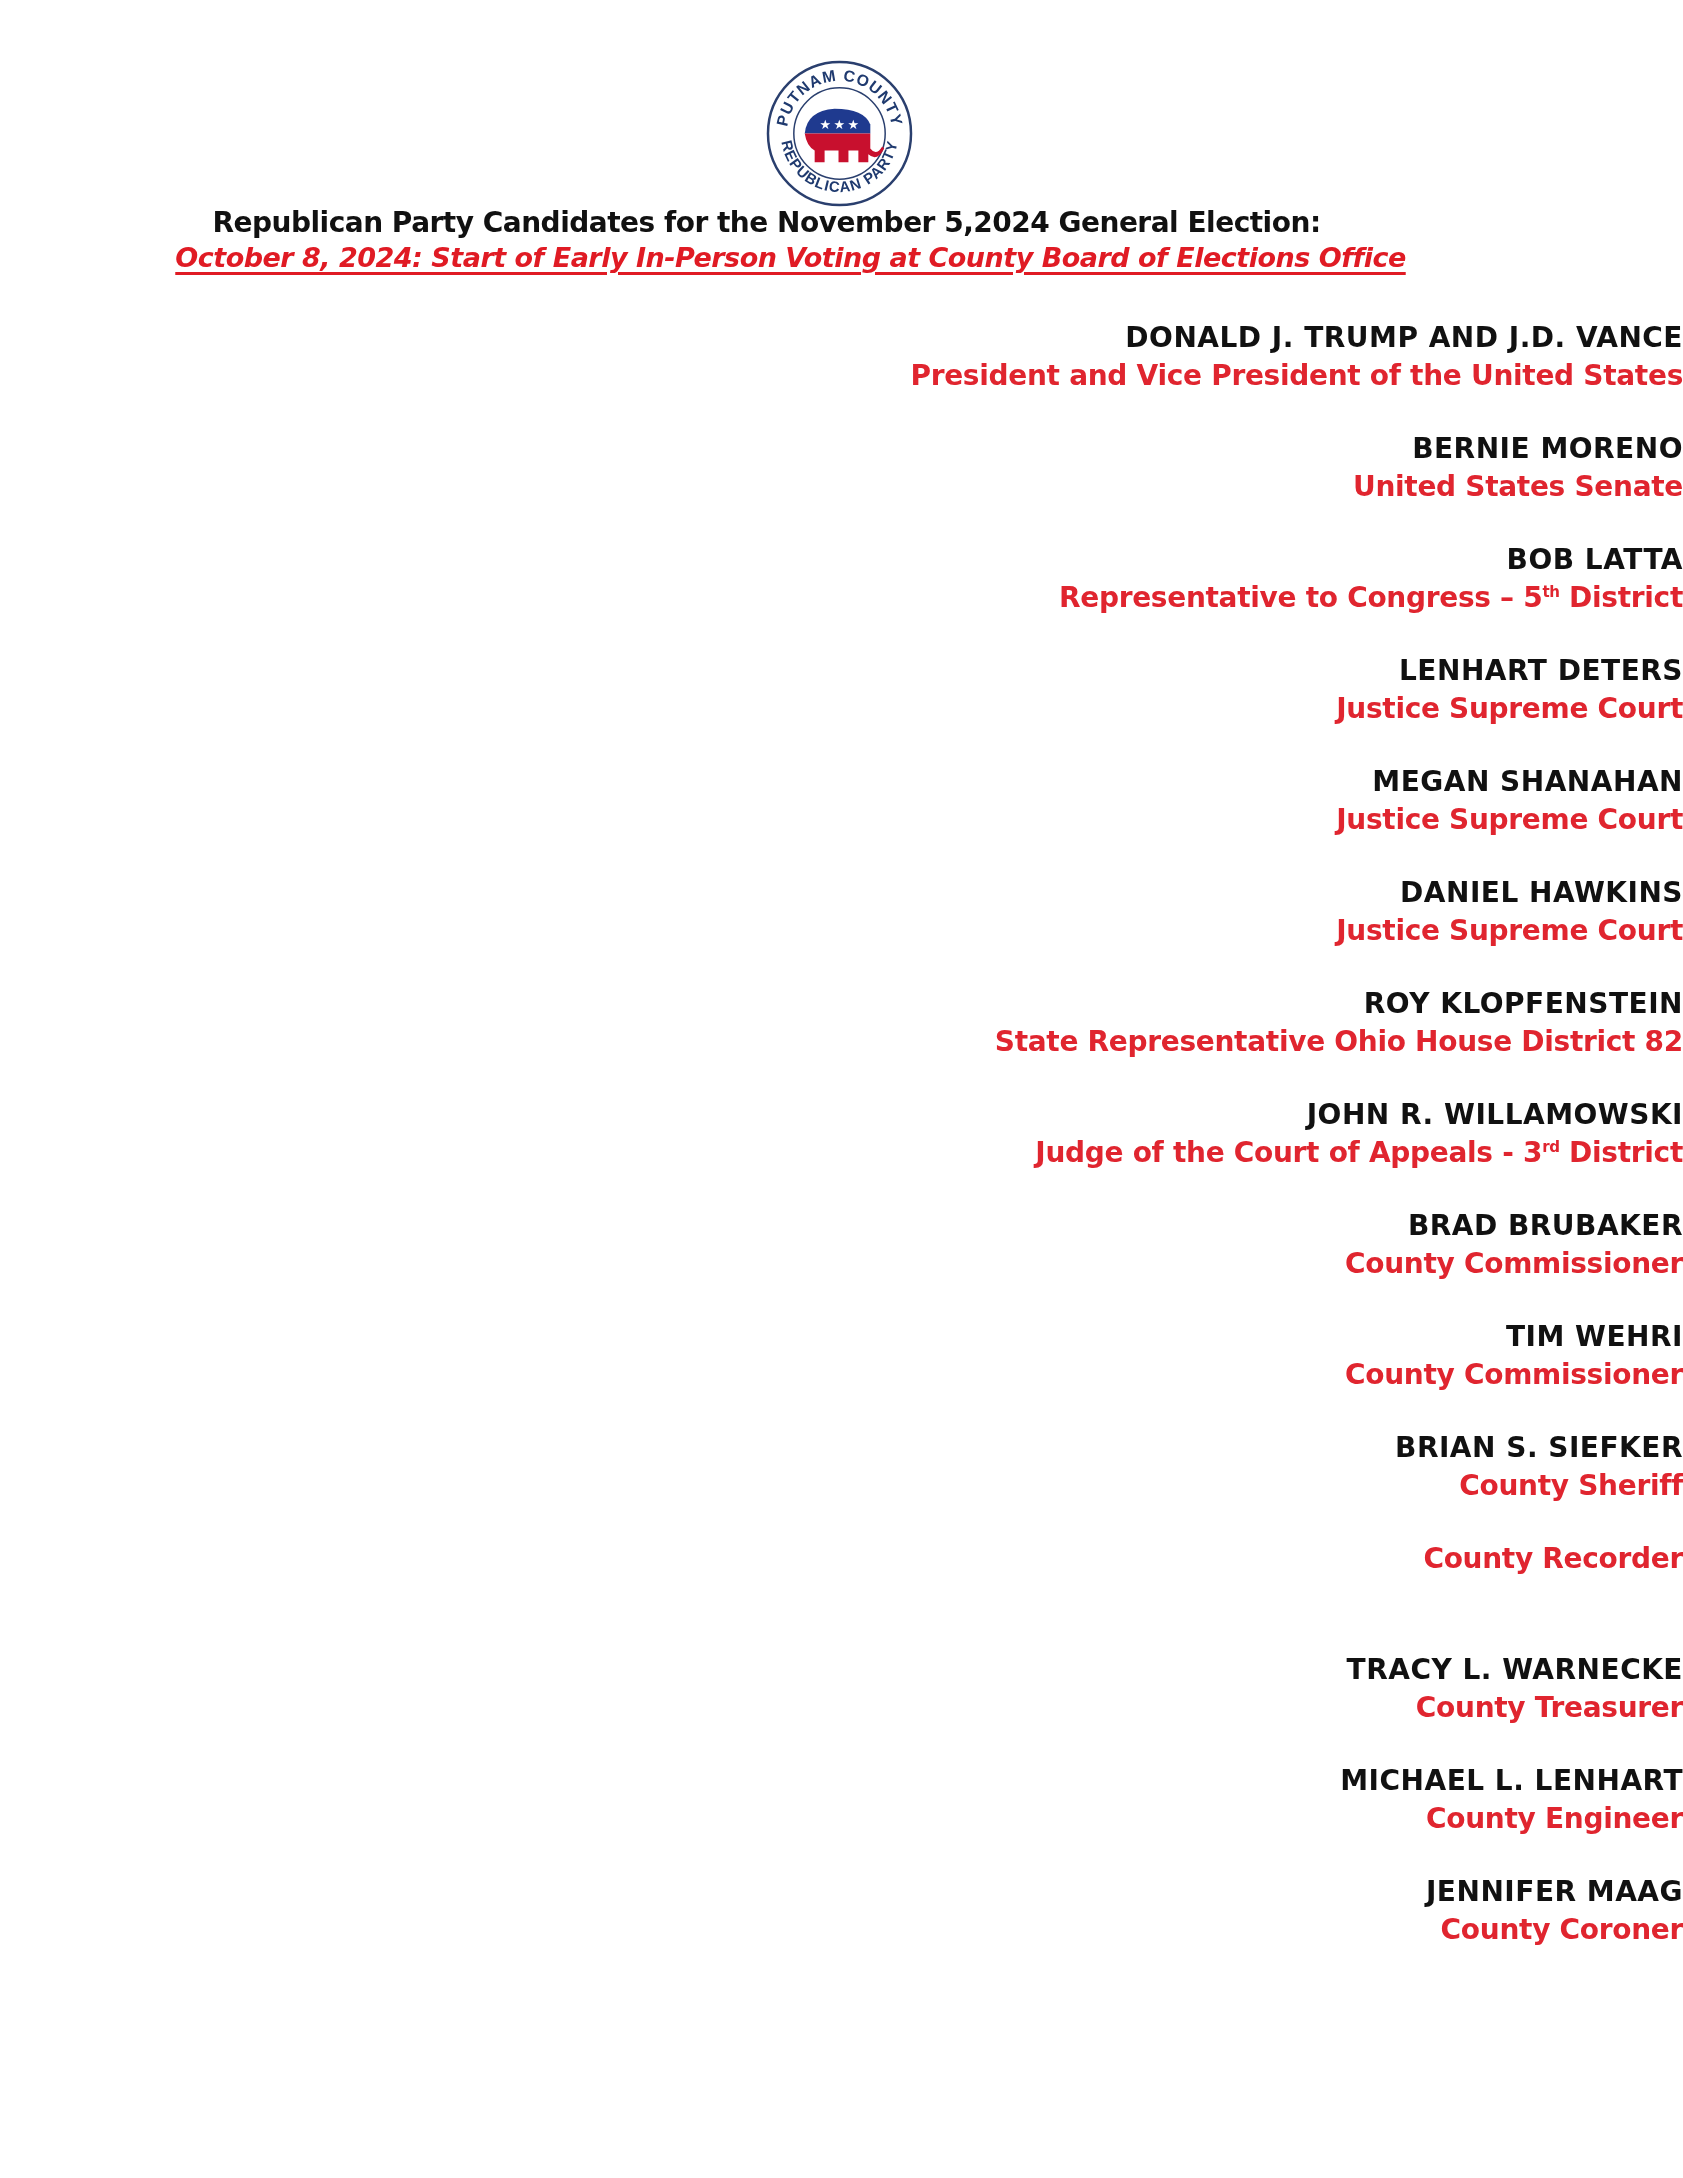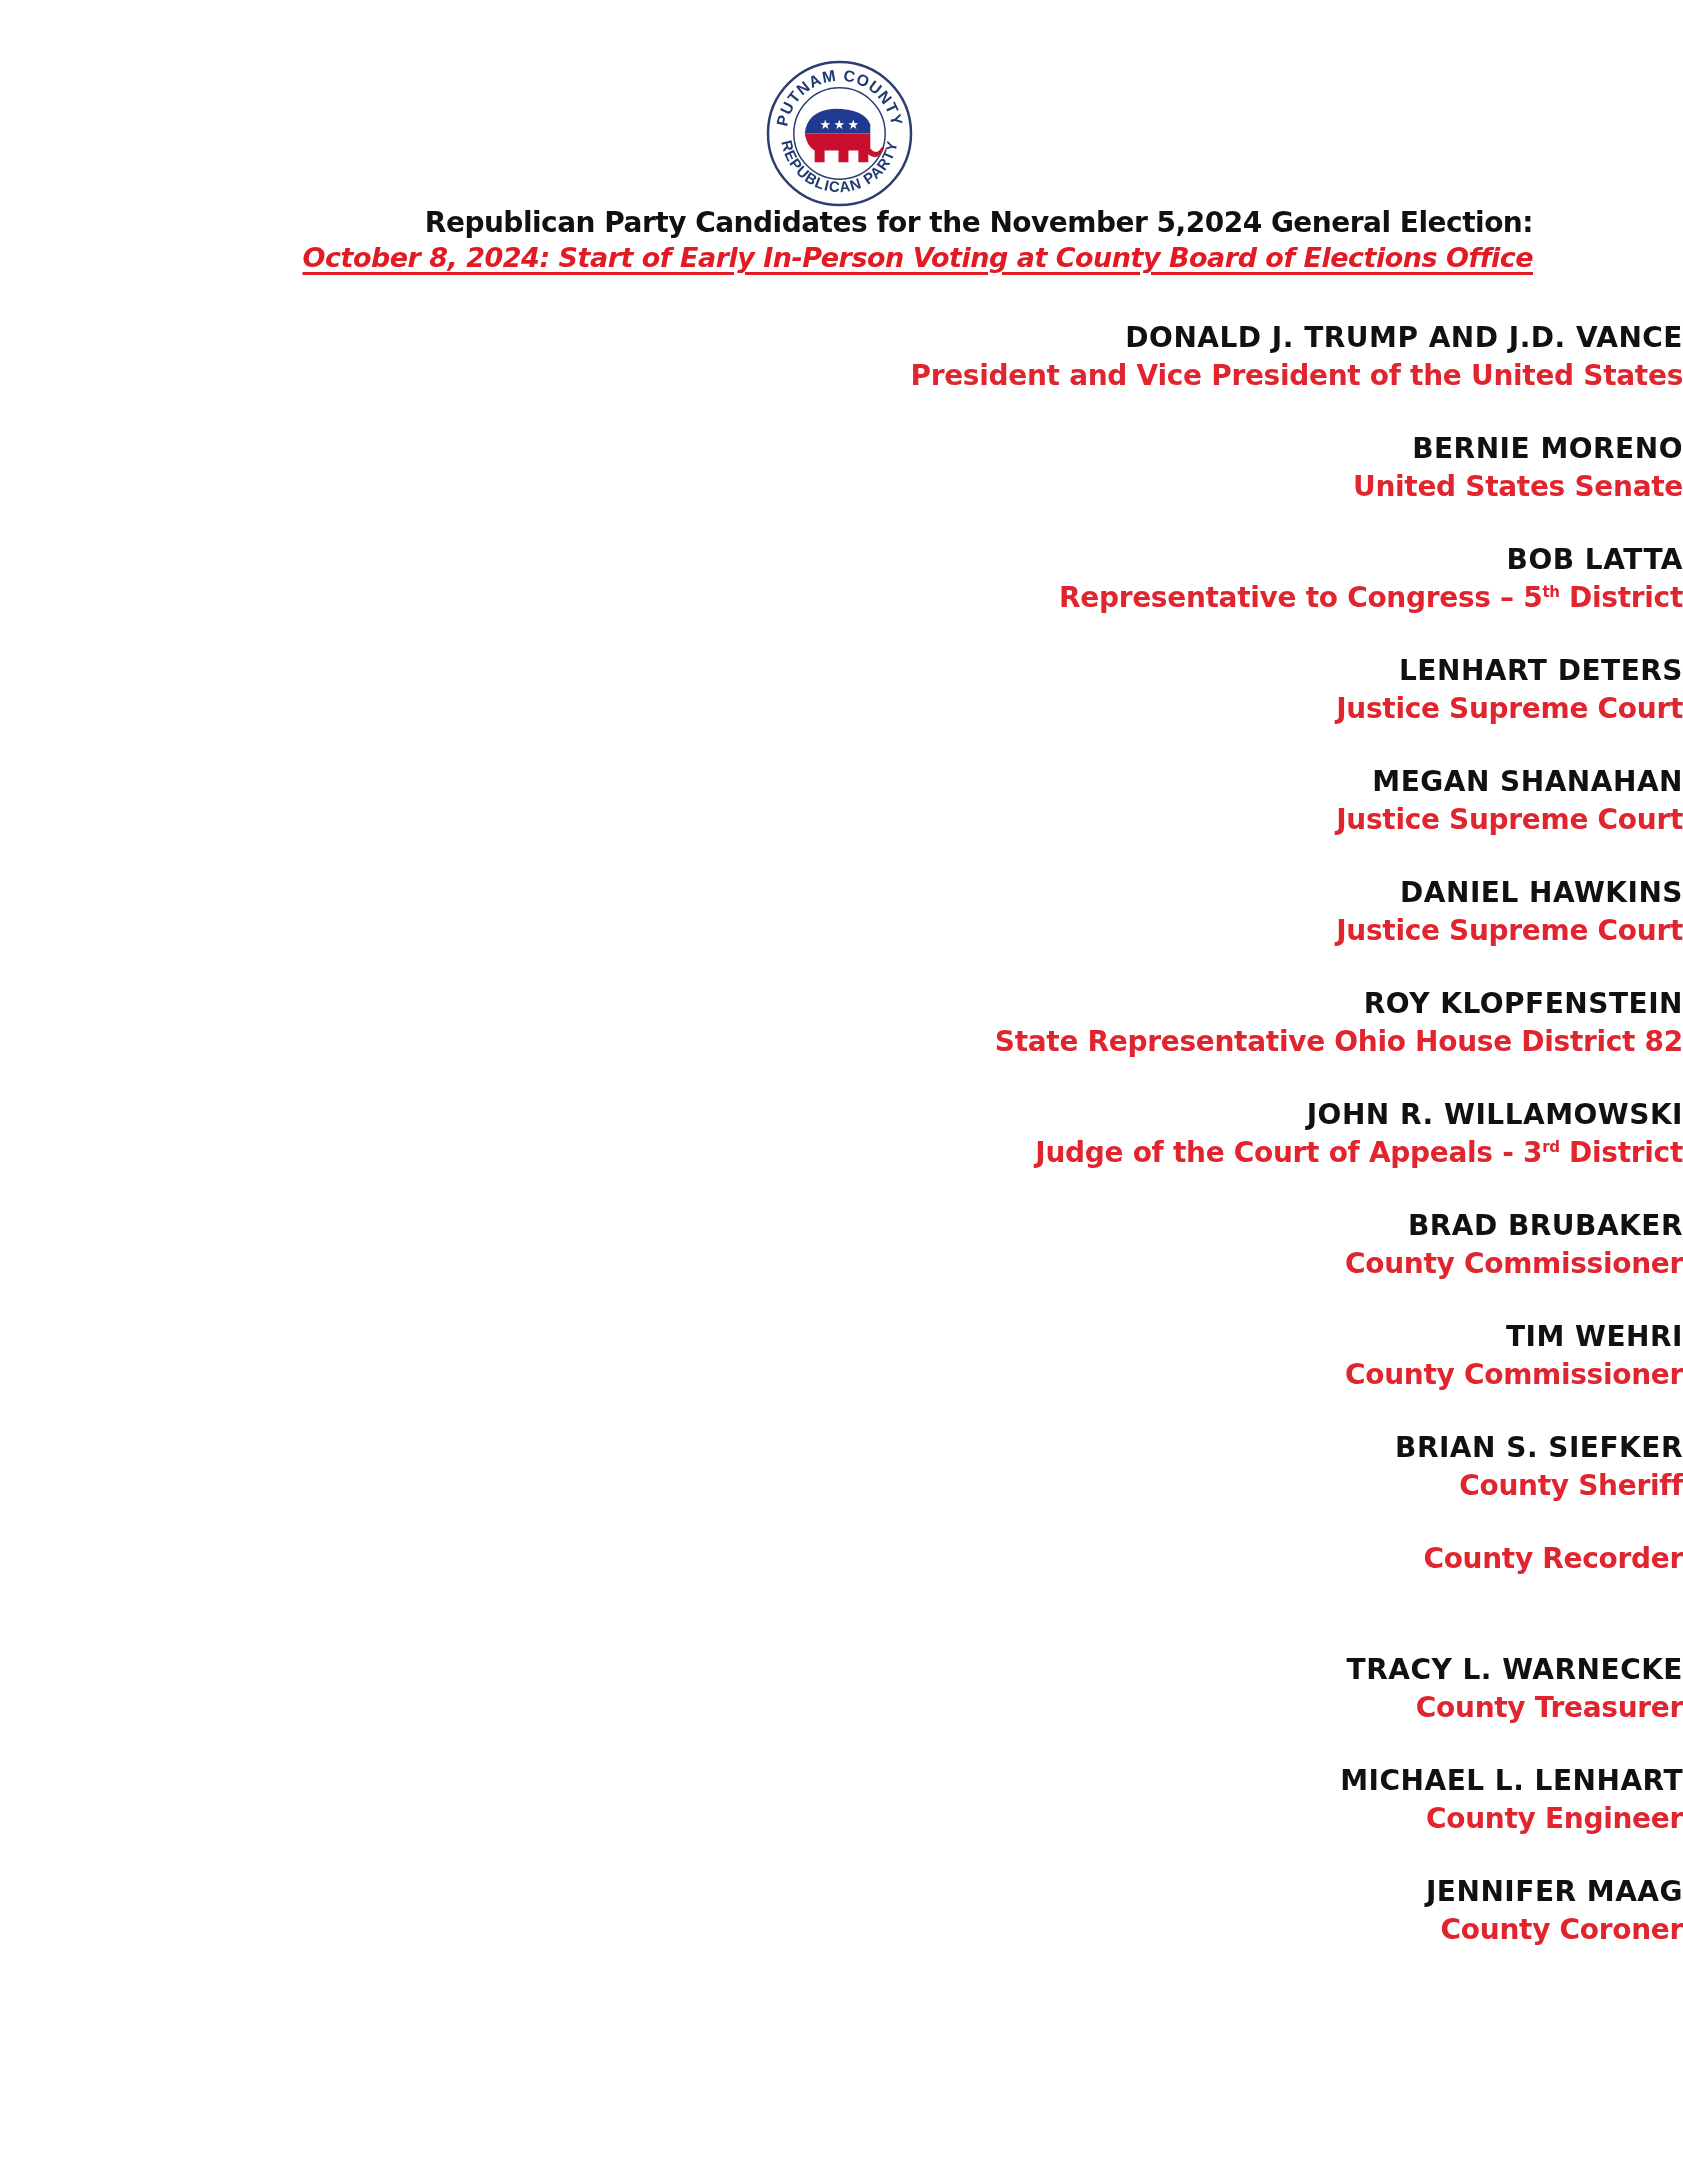--- a/index.html
+++ b/index.html
@@ -1,22 +1,22 @@
 <!DOCTYPE html>
 <html><head>
 <meta charset="utf-8">
 <style>
   html, body { margin:0; padding:0; background:#ffffff; }
   body { width:1683px; height:2178px; position:relative; overflow:hidden;
          font-family:"DejaVu Sans", "Liberation Sans", sans-serif; }
   .logo { position:absolute; left:765px; top:59px; width:149px; height:149px; }
-  .hdr { position:absolute; left:0; width:1533px; text-align:right; }
+  .hdr { position:absolute; left:0; width:1533px; text-align:center; }
   .title { top:206px; font-size:28px; color:#111; font-weight:bold; letter-spacing:-0.5px; }
   .subtitle { top:242px; font-size:27px; color:#e01b24; font-weight:bold; font-style:italic;
-              text-decoration:underline; text-decoration-thickness:3px; text-underline-offset:5px; letter-spacing:-0.5px; }
+              text-decoration:underline; text-decoration-thickness:3px; text-underline-offset:5px; letter-spacing:-0.5px;padding-left:24px; }
   .list { position:absolute; left:0; top:319px; width:1683px; }
   .entry { height:111px; text-align:right; }
   .name { font-size:28px; font-weight:bold; color:#111; line-height:38px; letter-spacing:0.5px; }
   .office { font-size:28px; font-weight:bold; color:#e0252f; line-height:38px; letter-spacing:-0.3px;padding-left:12px; }
   .office sup { font-size:15px; vertical-align:super; line-height:0;margin-top:24px; }
 </style>
 </head>
 <body>
 
 <div class="logo">

